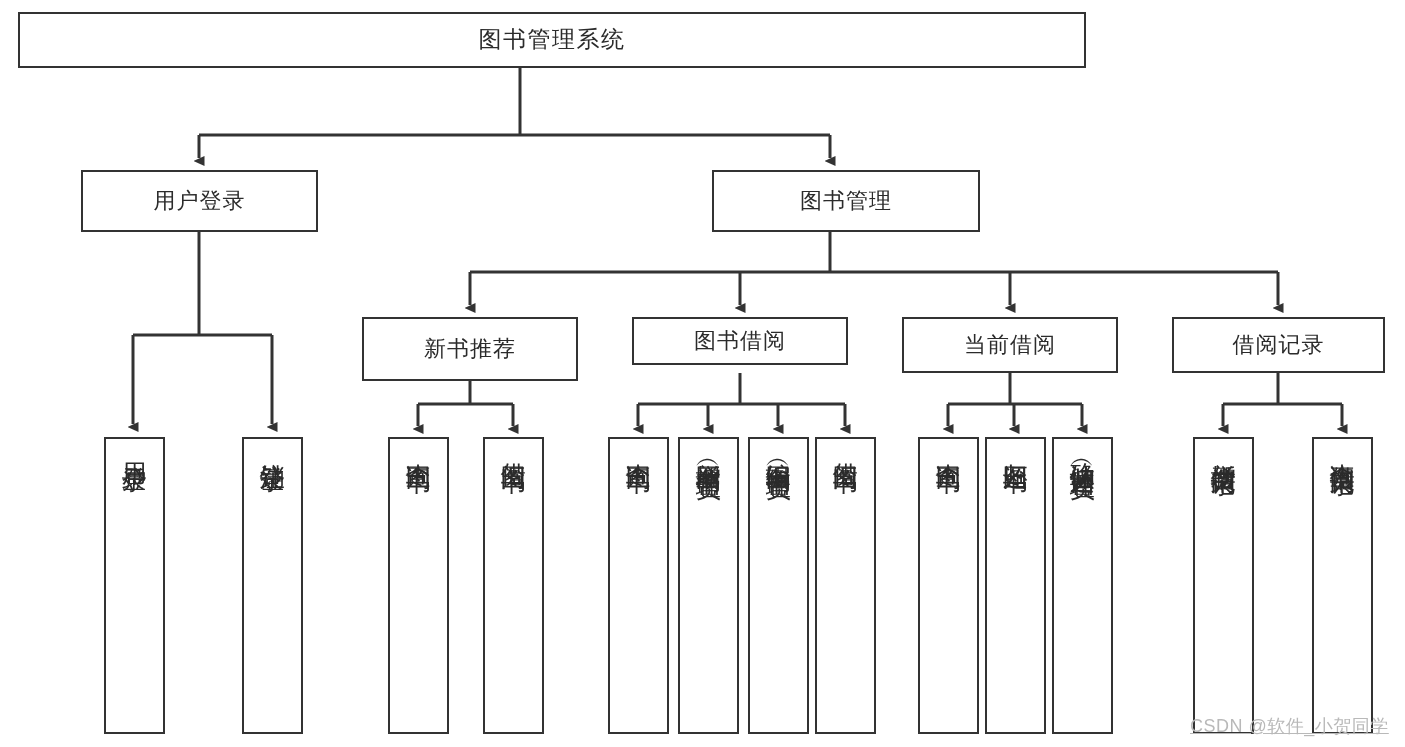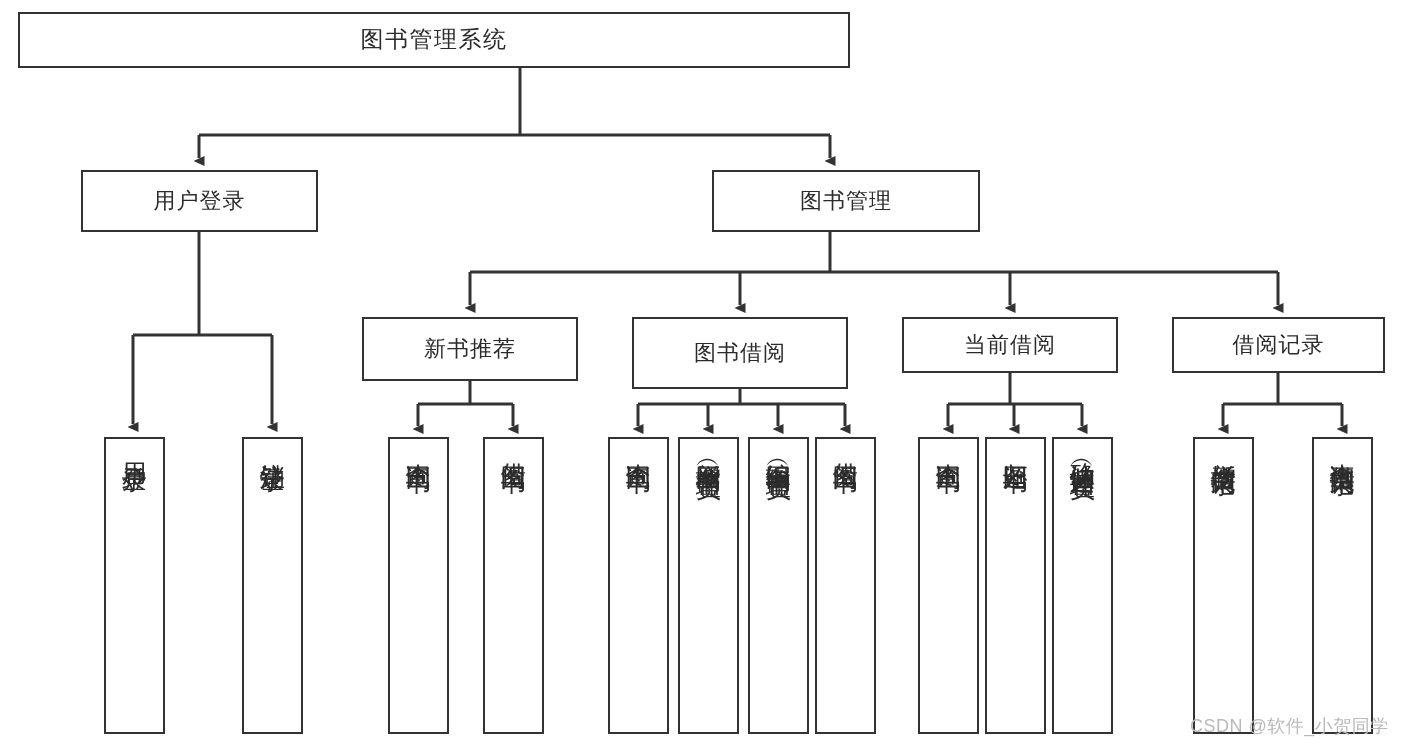--- a/index.html
+++ b/index.html
@@ -62,20 +62,21 @@
     margin: 0 auto;
   }
   .watermark {
     position: absolute;
     left: 1190px;
     top: 714px;
     font-size: 18px;
     color: #b9b9b9;
     letter-spacing: 0.5px;
     white-space: nowrap;
+    text-decoration: underline;
   }
 </style>
 </head>
 <body>
 
 <div id="canvas">
 
   <svg class="edges" viewBox="0 0 1405 747">
     <defs>
       <marker id="arrow" markerWidth="10" markerHeight="11" refX="2" refY="5.5" orient="auto" markerUnits="userSpaceOnUse">
@@ -119,37 +120,37 @@
       <path d="M1014,404 L1014,426" marker-end="url(#arrow)"></path>
       <path d="M1082,404 L1082,426" marker-end="url(#arrow)"></path>
 
       <path d="M1278,373 L1278,404"></path>
       <path d="M1223,404 L1342,404"></path>
       <path d="M1223,404 L1223,426" marker-end="url(#arrow)"></path>
       <path d="M1342,404 L1342,426" marker-end="url(#arrow)"></path>
     </g>
   </svg>
 
-  <div class="node root horizontal" style="left:18px; top:12px; width:832px; height:56px;">
+  <div class="node root horizontal" style="left:18px; top:12px; width:1068px; height:56px;">
     <span class="label">图书管理系统</span>
   </div>
 
   <div class="node horizontal" style="left:81px; top:170px; width:237px; height:62px;">
     <span class="label">用户登录</span>
   </div>
 
   <div class="node horizontal" style="left:712px; top:170px; width:268px; height:62px;">
     <span class="label">图书管理</span>
   </div>
 
   <div class="node horizontal" style="left:362px; top:317px; width:216px; height:64px;">
     <span class="label">新书推荐</span>
   </div>
 
-  <div class="node horizontal" style="left:632px; top:317px; width:216px; height:72px;">
+  <div class="node horizontal" style="left:632px; top:317px; width:216px; height:48px;">
     <span class="label">图书借阅</span>
   </div>
 
   <div class="node horizontal" style="left:1172px; top:317px; width:213px; height:56px;">
     <span class="label">借阅记录</span>
   </div>
 
   <div class="node horizontal" style="left:902px; top:317px; width:216px; height:56px;">
     <span class="label">当前借阅</span>
   </div>

